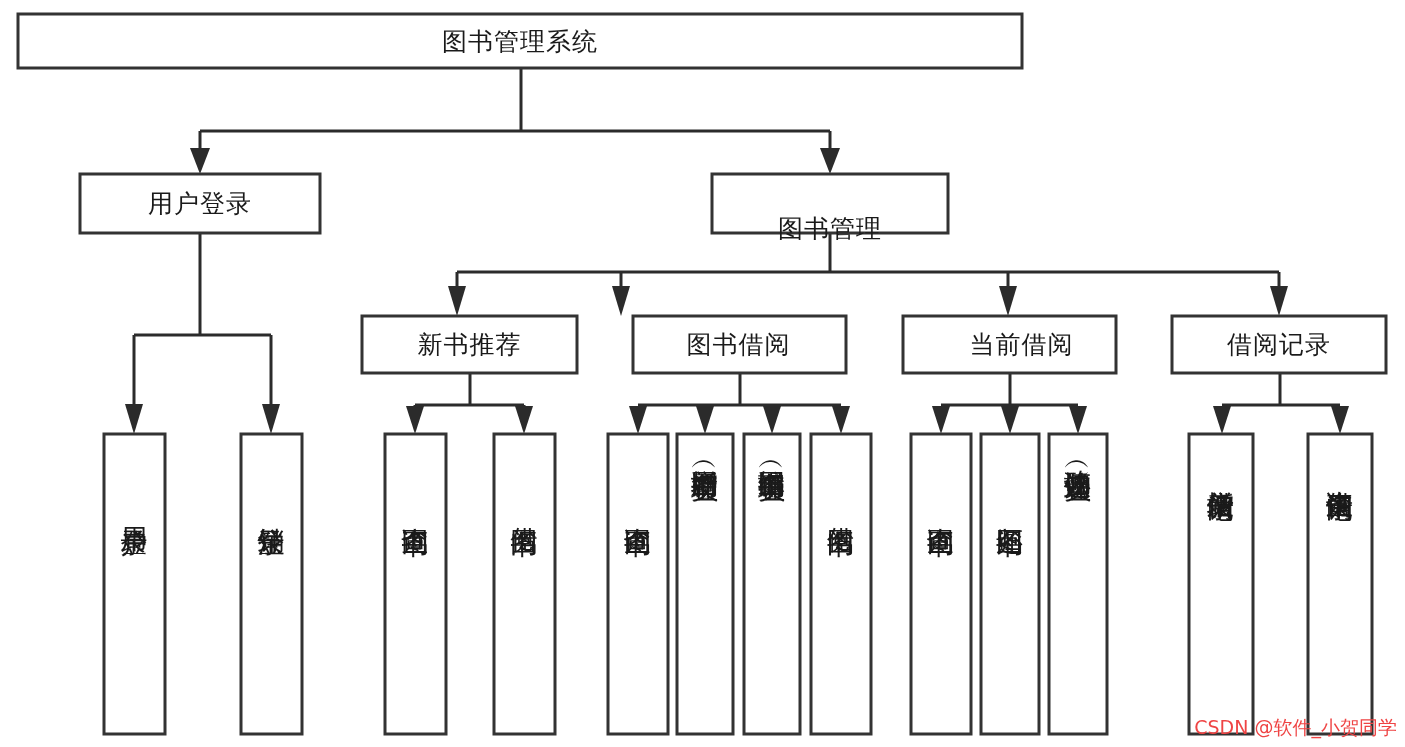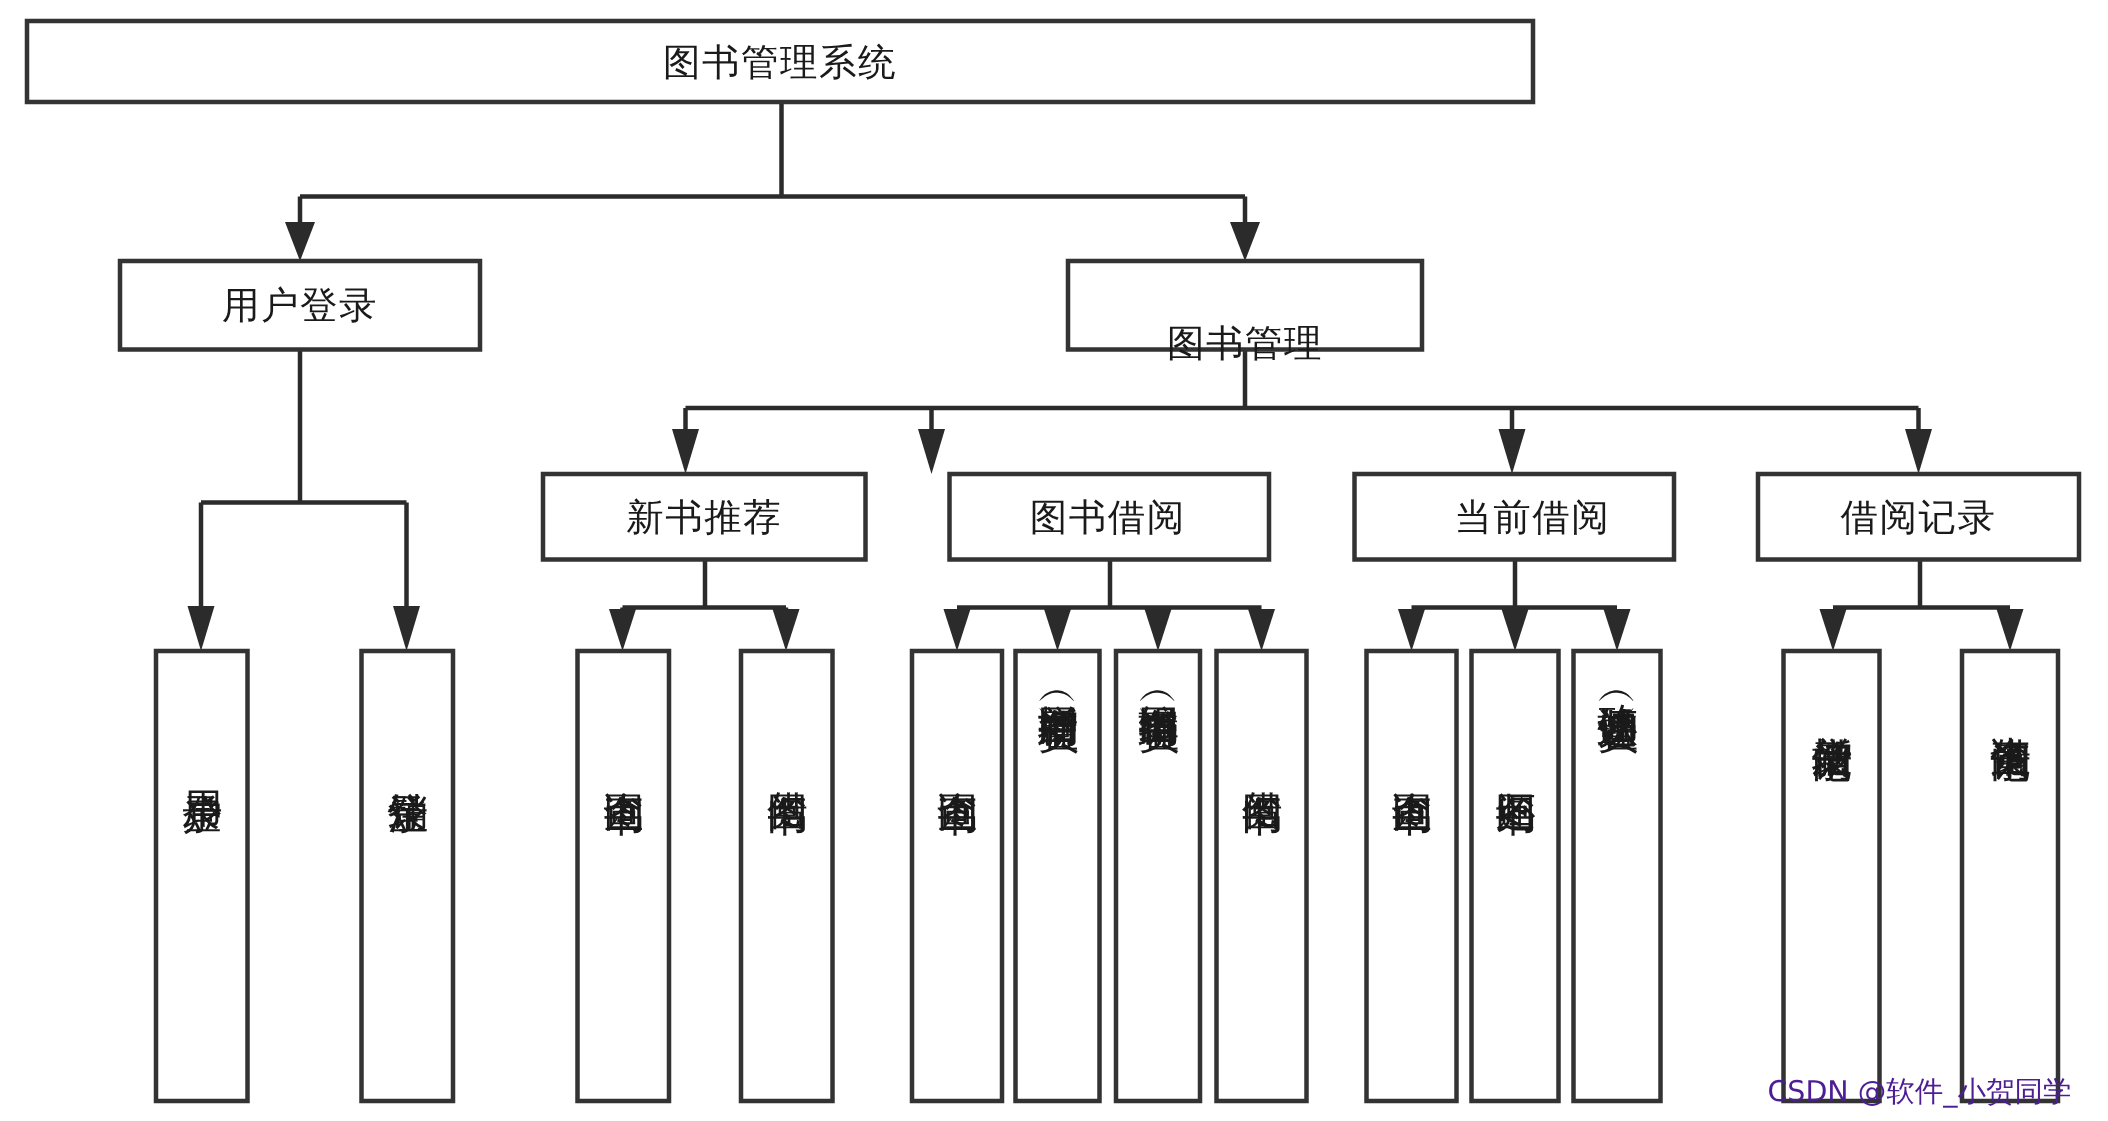--- a/index.html
+++ b/index.html
@@ -66,25 +66,25 @@
   }
   .hlabel-text {
     font-family: "DejaVu Sans", "Liberation Sans", sans-serif;
     font-size: 25px;
     color: #1a1a1a;
     white-space: nowrap;
     letter-spacing: 1px;
   }
   #watermark {
     position: absolute;
-    right: 24px;
+    right: 8px;
     bottom: 6px;
     font-family: "DejaVu Sans", "Liberation Sans", sans-serif;
     font-size: 19px;
-    color: #4c1d95;
+    color: #ef4444;
     white-space: nowrap;
     pointer-events: none;
   }
 </style>
 </head>
 <body>
 
 <div id="diagram-root">
 
   <svg class="diagram" viewBox="0 0 1405 747" xmlns="http://www.w3.org/2000/svg">

